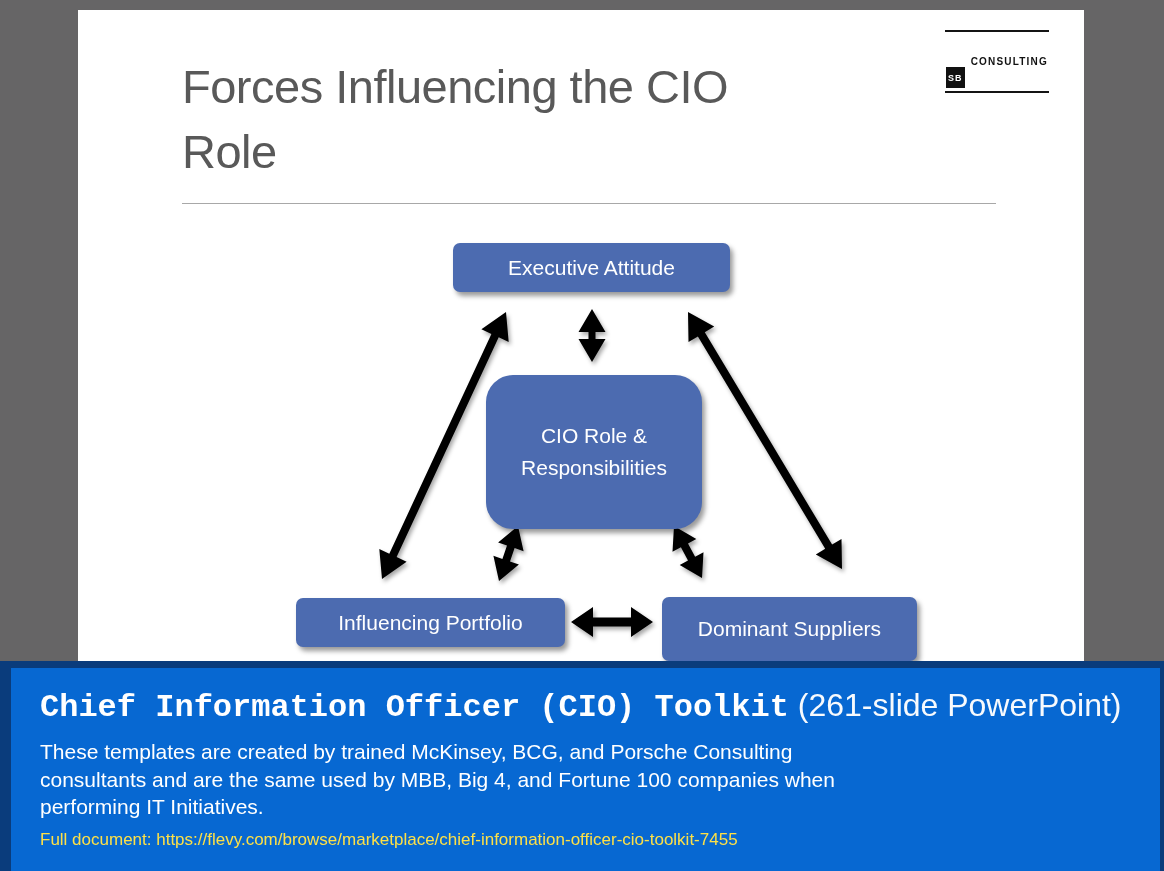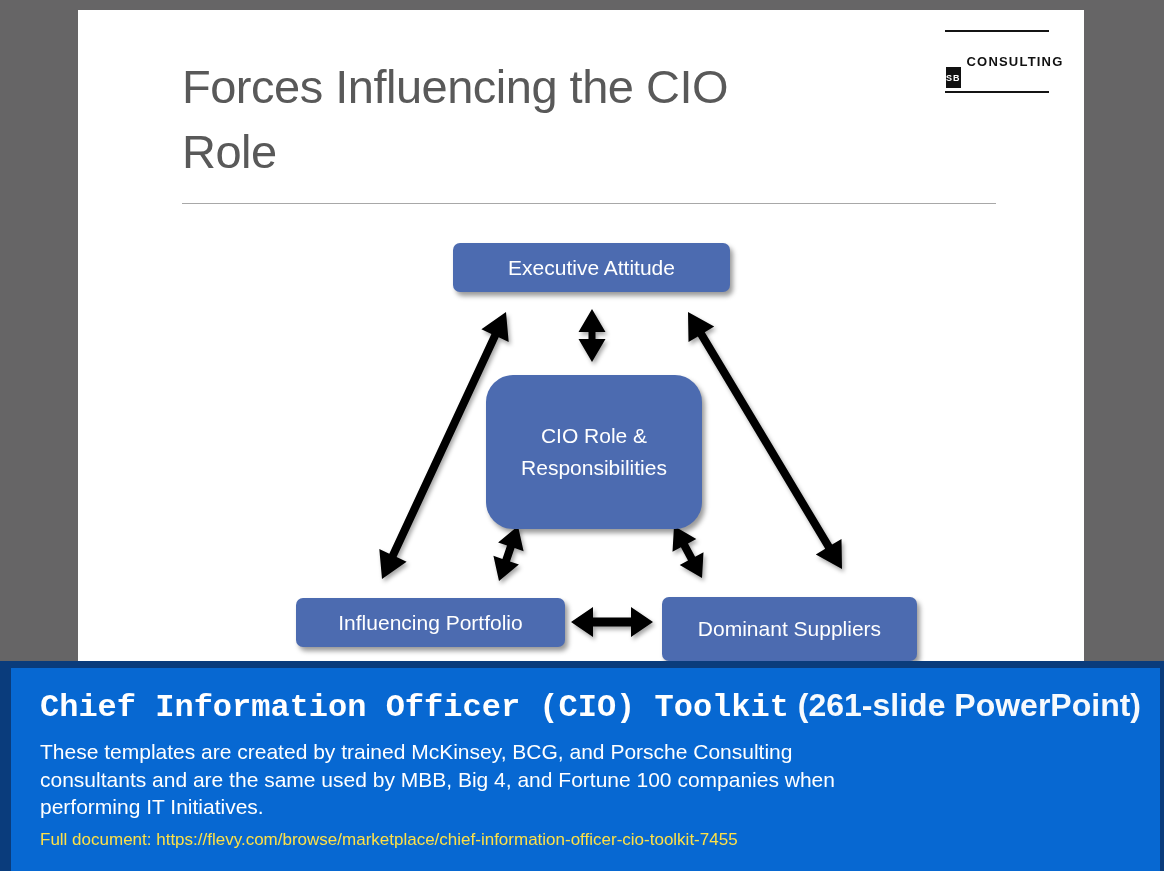--- a/index.html
+++ b/index.html
@@ -19,21 +19,21 @@
     position: absolute; left: 867px; top: 20px; width: 104px;
     border-top: 2px solid #141414; border-bottom: 2px solid #141414;
     padding: 3px 1px; display: flex; align-items: center; gap: 6px;
   }
   .sb-logo .mark {
     width: 21px; height: 21px; background: #111111; color: #ffffff;
     font-size: 9px; font-weight: 700; letter-spacing: 1px;
     display: flex; align-items: center; justify-content: center; margin-top: 32px;
   }
   .sb-logo .name {
-    font-size: 13px; font-weight: 700; letter-spacing: 1.2px; color: #111111;
+    font-size: 10px; font-weight: 700; letter-spacing: 1.2px; color: #111111;
   }
 
   .page-title {
     position: absolute; left: 104px; top: 44px;
     font-size: 47px; line-height: 65px; font-weight: 400;
     color: #595959; letter-spacing: -0.5px;
   }
 
   .divider {
     position: absolute; left: 104px; top: 193px; width: 814px; height: 1px;
@@ -60,21 +60,21 @@
   .banner {
     position: absolute; left: 0; top: 661px; width: 1164px; height: 210px;
     background: #0a3c7c;
   }
   .banner-inner {
     position: absolute; left: 11px; right: 4px; top: 7px; bottom: 0;
     background: #0768d2; color: #ffffff; padding: 17px 0 0 29px; overflow: hidden;
   }
   .banner-title { font-size: 32px; line-height: 40px; white-space: nowrap; }
   .banner-title .bold { font-weight: 700; font-family: Liberation Mono, monospace; }
-  .banner-title .suffix { font-weight: 700; opacity: 0.97; }
+  .banner-title .suffix { font-weight: 400; opacity: 0.97; }
   .banner-desc { margin-top: 10px; font-size: 21px; line-height: 27.5px; font-weight: 400; }
   .banner-link {
     display: inline-block; margin-top: 9px; font-size: 17px; color: #fde047;
     text-decoration: none;
   }
   .flevy-logo {
     position: absolute; right: 18px; top: 90px;
     font-style: italic; font-weight: 700; font-size: 95px; letter-spacing: -5px;
     line-height: 1; white-space: nowrap;
   }

